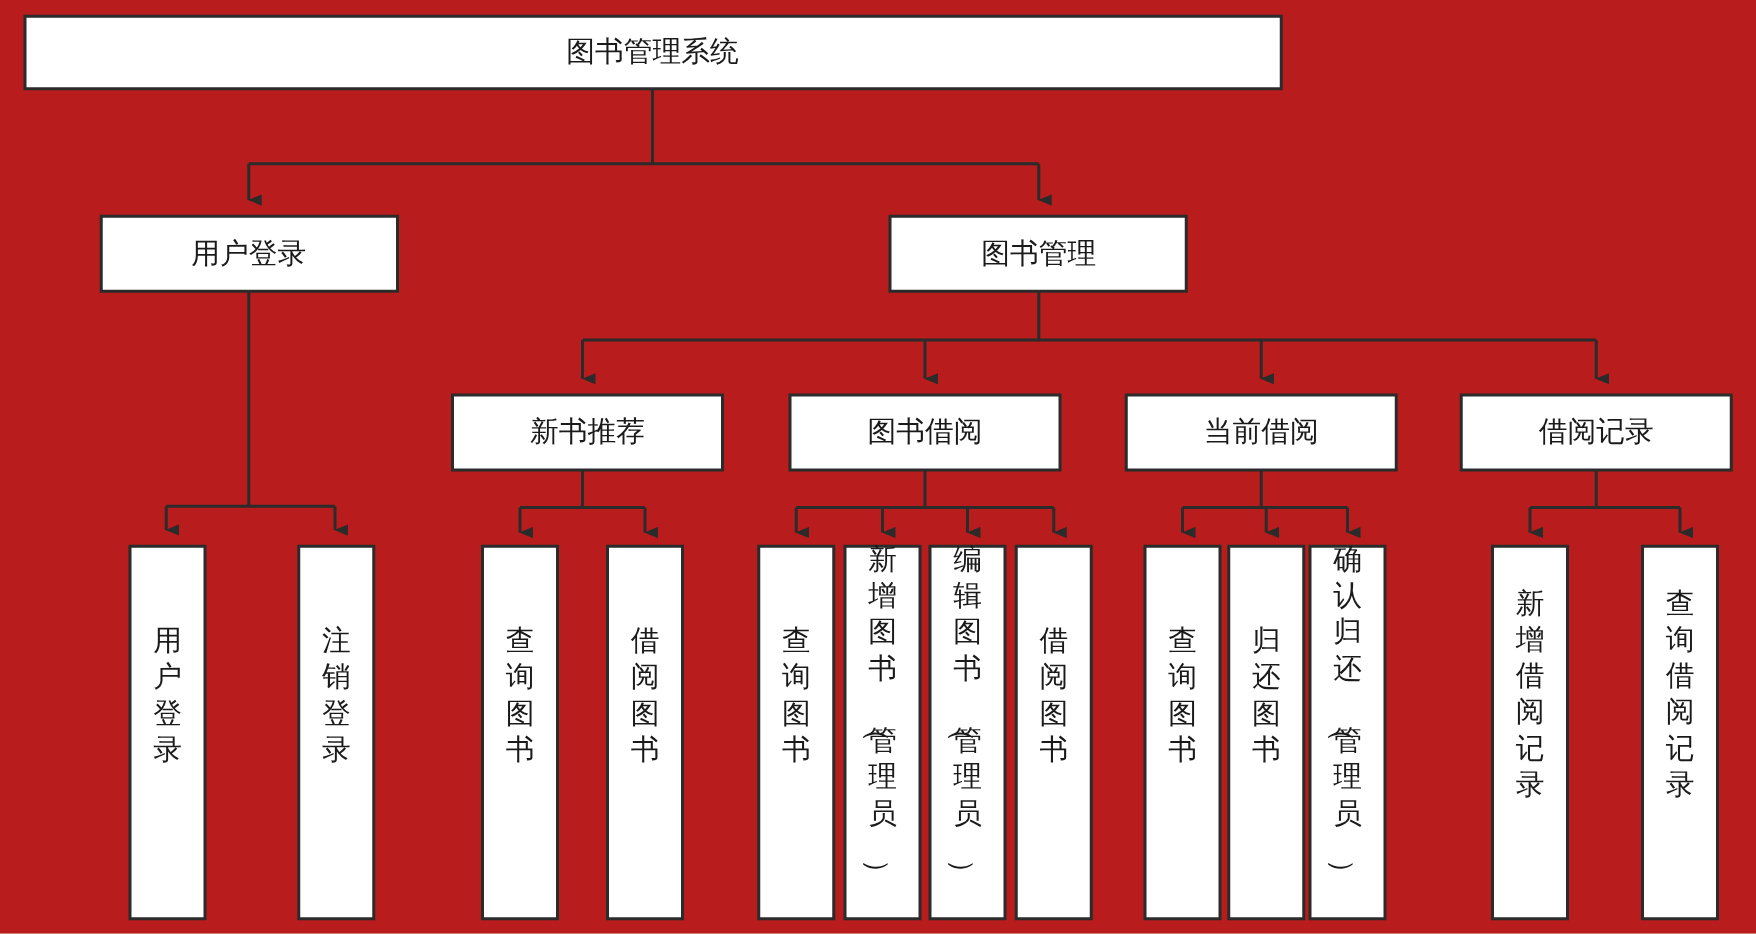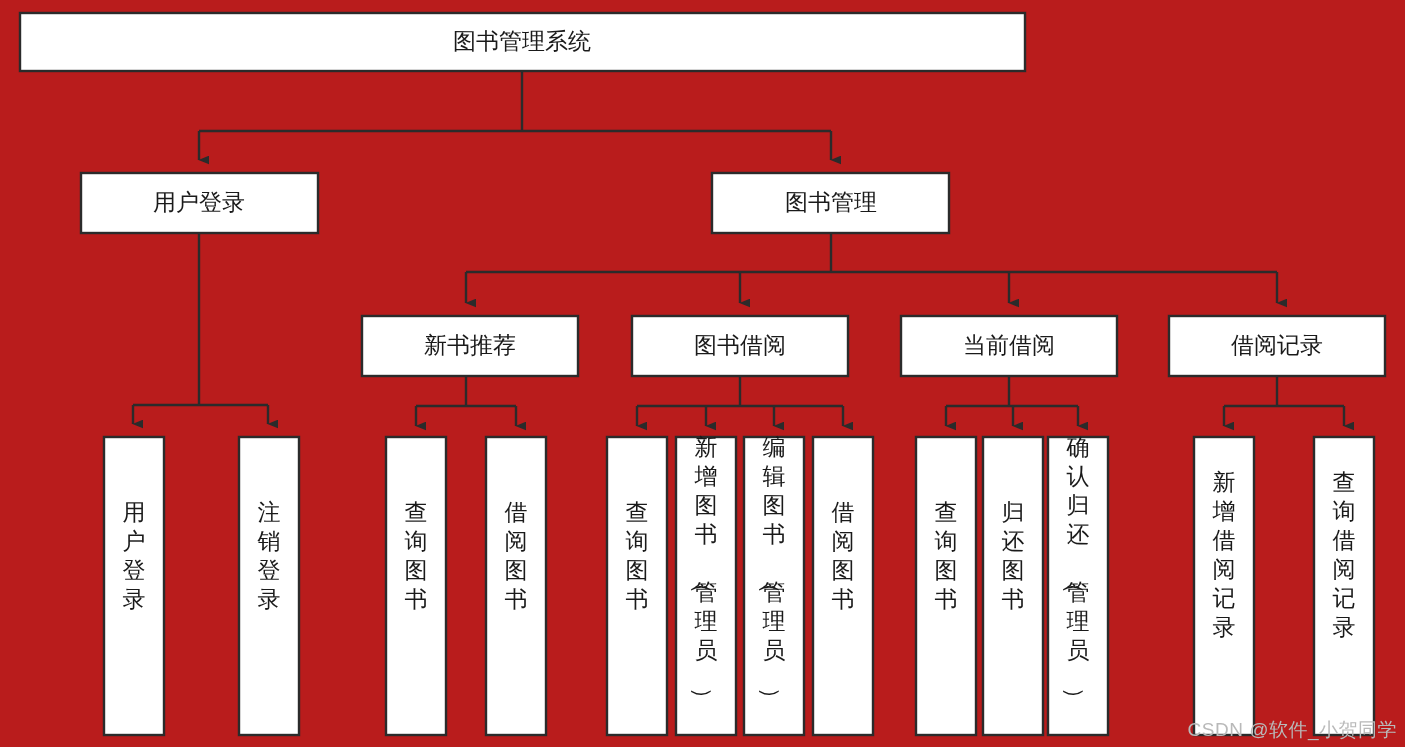--- a/index.html
+++ b/index.html
@@ -211,14 +211,13 @@
       <rect class="node-box" x="1194" y="437" width="60" height="298"></rect>
       <text class="node-label-vertical" x="1224" y="490"><tspan x="1224" y="490">新</tspan><tspan x="1224" y="519">增</tspan><tspan x="1224" y="548">借</tspan><tspan x="1224" y="577">阅</tspan><tspan x="1224" y="606">记</tspan><tspan x="1224" y="635">录</tspan></text>
     </g>
     <g>
       <rect class="node-box" x="1314" y="437" width="60" height="298"></rect>
       <text class="node-label-vertical" x="1344" y="490"><tspan x="1344" y="490">查</tspan><tspan x="1344" y="519">询</tspan><tspan x="1344" y="548">借</tspan><tspan x="1344" y="577">阅</tspan><tspan x="1344" y="606">记</tspan><tspan x="1344" y="635">录</tspan></text>
     </g>
 
   </svg>
 
-  <div class="watermark-text">CSDN @软件_小贺同学</div>
 </div>
 
 </body></html>

